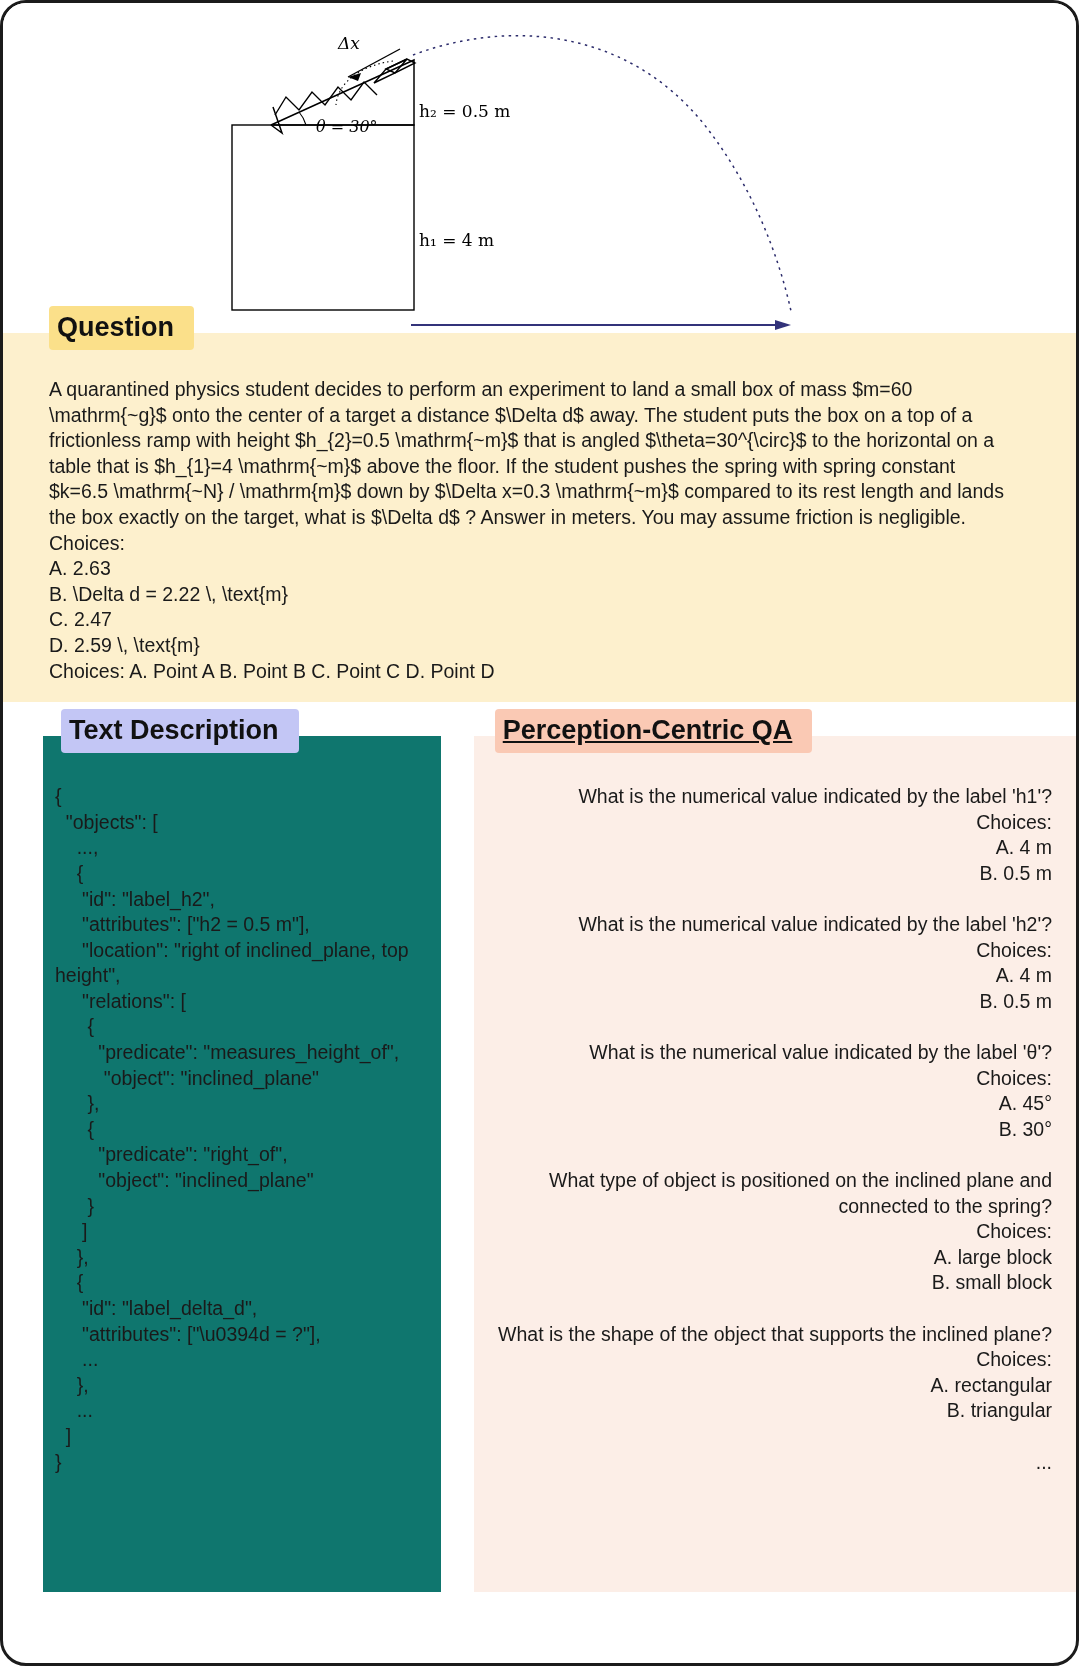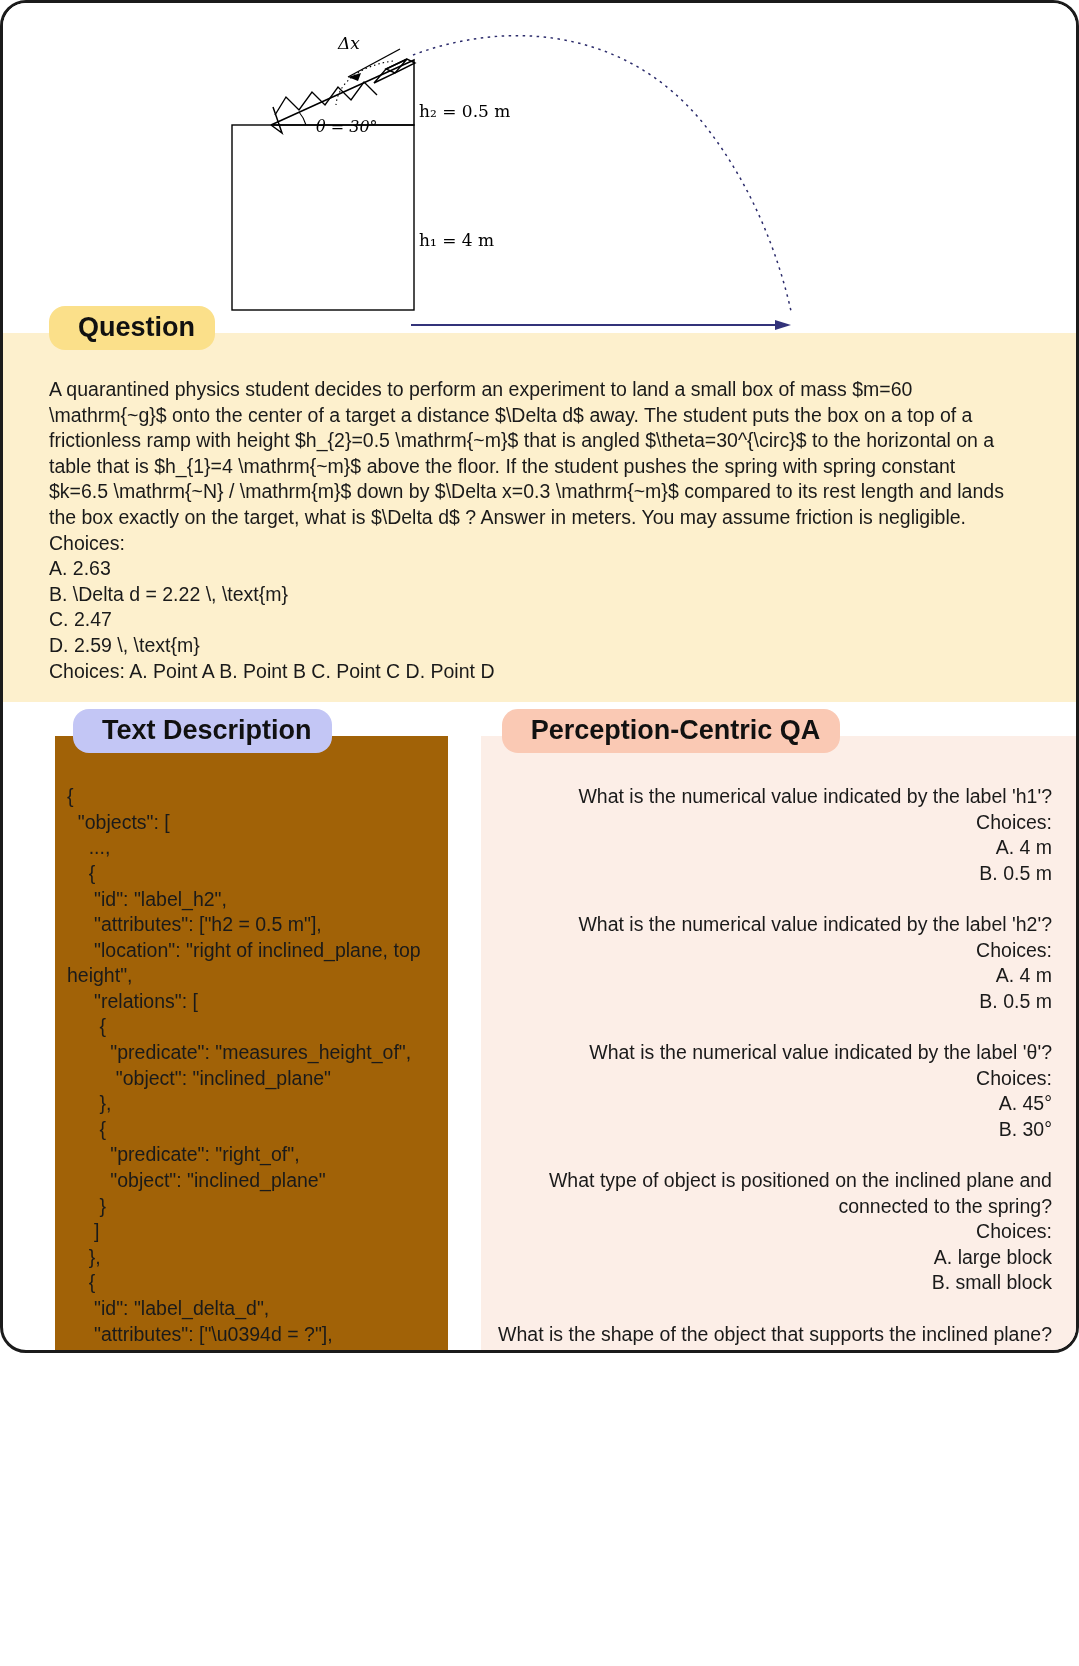--- a/index.html
+++ b/index.html
@@ -4,21 +4,21 @@
 <style>
   html,body{margin:0;padding:0;}
   body{
     width:1079px;height:1666px;
     background:#ffffff;
     font-family:"Liberation Sans", sans-serif;
     overflow:hidden;
   }
   .page{
     position:relative;
-    width:1079px;height:1353px;
+    width:1079px;height:1666px;
     box-sizing:border-box;
     border:3px solid #1b1b1b;
     border-radius:26px;
     background:#ffffff;
     overflow:hidden;
   }
 
   
   .figure-area{
     position:relative;
@@ -26,28 +26,28 @@
     background:#ffffff;
   }
   .figure-svg{position:absolute;left:0;top:0;}
 
   
   .pill{
     display:inline-block;
     font-weight:bold;
     font-size:27px;
     color:#111111;
-    border-radius:16px;
-    padding:7px 20px 9px 29px;
+    border-radius:4px;
+    padding:7px 20px 9px 8px;
     line-height:1.05;
     white-space:nowrap;
   }
   .pill-question{background:#fbe08a;}
   .pill-textdesc{background:#c3c6f5;}
-  .pill-qa{background:#fac9b4;}
+  .pill-qa{background:#fac9b4;text-decoration:underline;}
 
   
   .question-block{
     background:#fdf0cd;
     padding:0 0 14px 0;
     position:relative;
   }
   .question-pill-wrap{
     position:absolute;
     left:46px;top:-27px;
@@ -68,22 +68,22 @@
     align-items:stretch;
     margin-top:34px;
     height:856px;
   }
   .col{
     position:relative;
     box-sizing:border-box;
   }
   .col-textdesc{
     width:399px;
-    margin-left:52px;
-    background:#a16207;
+    margin-left:40px;
+    background:#0f766e;
   }
   .col-gap{width:33px;}
   .col-qa{
     width:604px;
     background:#fceee7;
   }
   .col-pill-wrap{
     position:absolute;
     top:-27px;
   }

